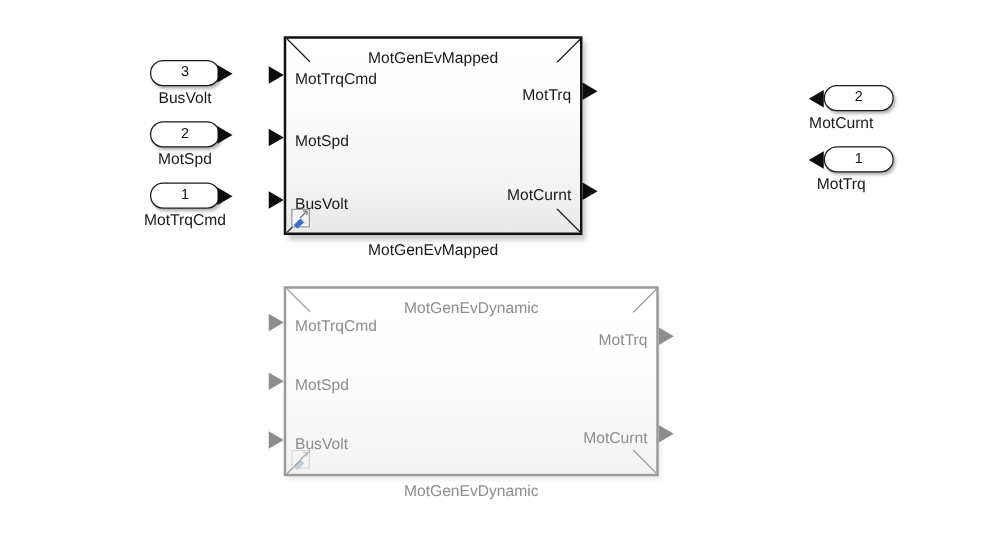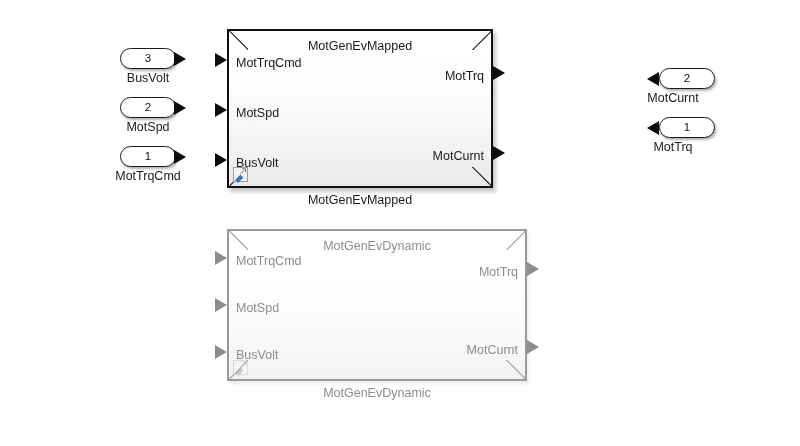--- a/index.html
+++ b/index.html
@@ -210,21 +210,21 @@
   </div>
 
   <div class="port inport" style="left:120px; top:146px;">
     <div class="capsule">
       <span>1</span>
     </div>
     <div class="nib"></div>
     <div class="port-label">MotTrqCmd</div>
   </div>
 
-  <div class="block" style="left:227px; top:29px; width:266px; height:159px;">
+  <div class="block" style="left:227px; top:29px; width:239px; height:159px;">
     <div class="shadow"></div>
     <div class="body">
       <div class="corner tl"></div>
       <div class="corner tr"></div>
       <div class="corner bl"></div>
       <div class="corner br"></div>
 
       <div class="block-title">MotGenEvMapped</div>
 
       <div class="sig-label left" style="top:26px;">MotTrqCmd</div>

